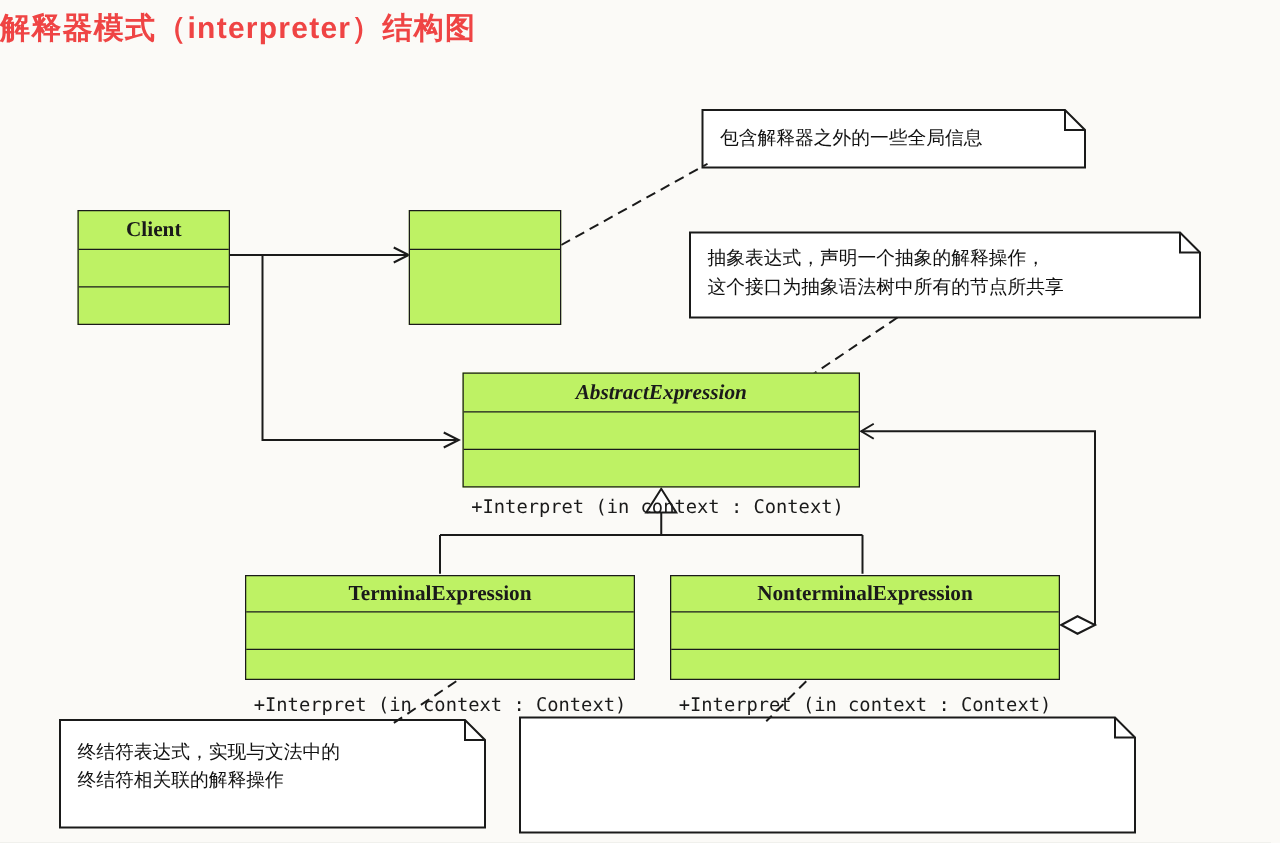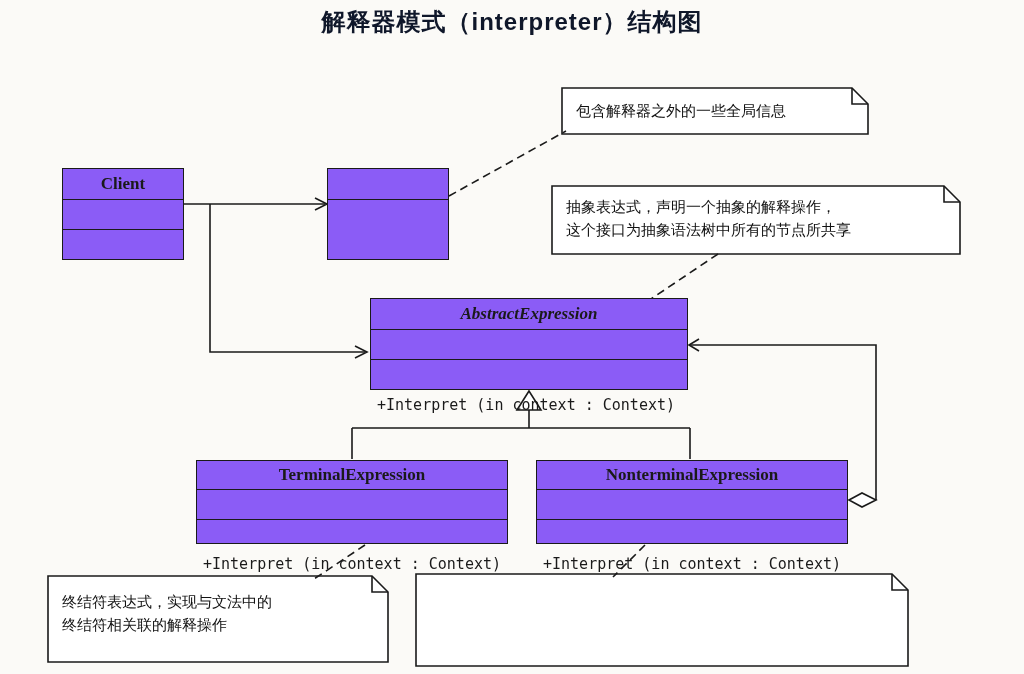--- a/index.html
+++ b/index.html
@@ -10,38 +10,38 @@
     background: #fbfaf7;
     overflow: hidden;
     font-family: "Liberation Sans", sans-serif;
     color: #1a1a1a;
   }
   .title {
     position: absolute;
     top: 6px;
     left: 0;
     width: 100%;
-    text-align: center;
+    text-align: left;
     font-size: 24px;
     font-weight: bold;
     letter-spacing: 1px;
     font-family: "Liberation Sans", sans-serif;
-    color: #0f172a;
+    color: #ef4444;
     margin: 0;
   }
   svg.connectors {
     position: absolute;
     inset: 0;
     width: 1024px;
     height: 674px;
   }
   .uml-class {
     position: absolute;
     box-sizing: border-box;
-    background: #8b5cf6;
+    background: #bef264;
     border: 1.6px solid #1a1a1a;
     display: flex;
     flex-direction: column;
     gap: 29px;
   }
   .uml-class .name {
     height: 30px;
     display: flex;
     align-items: center;
     justify-content: center;

